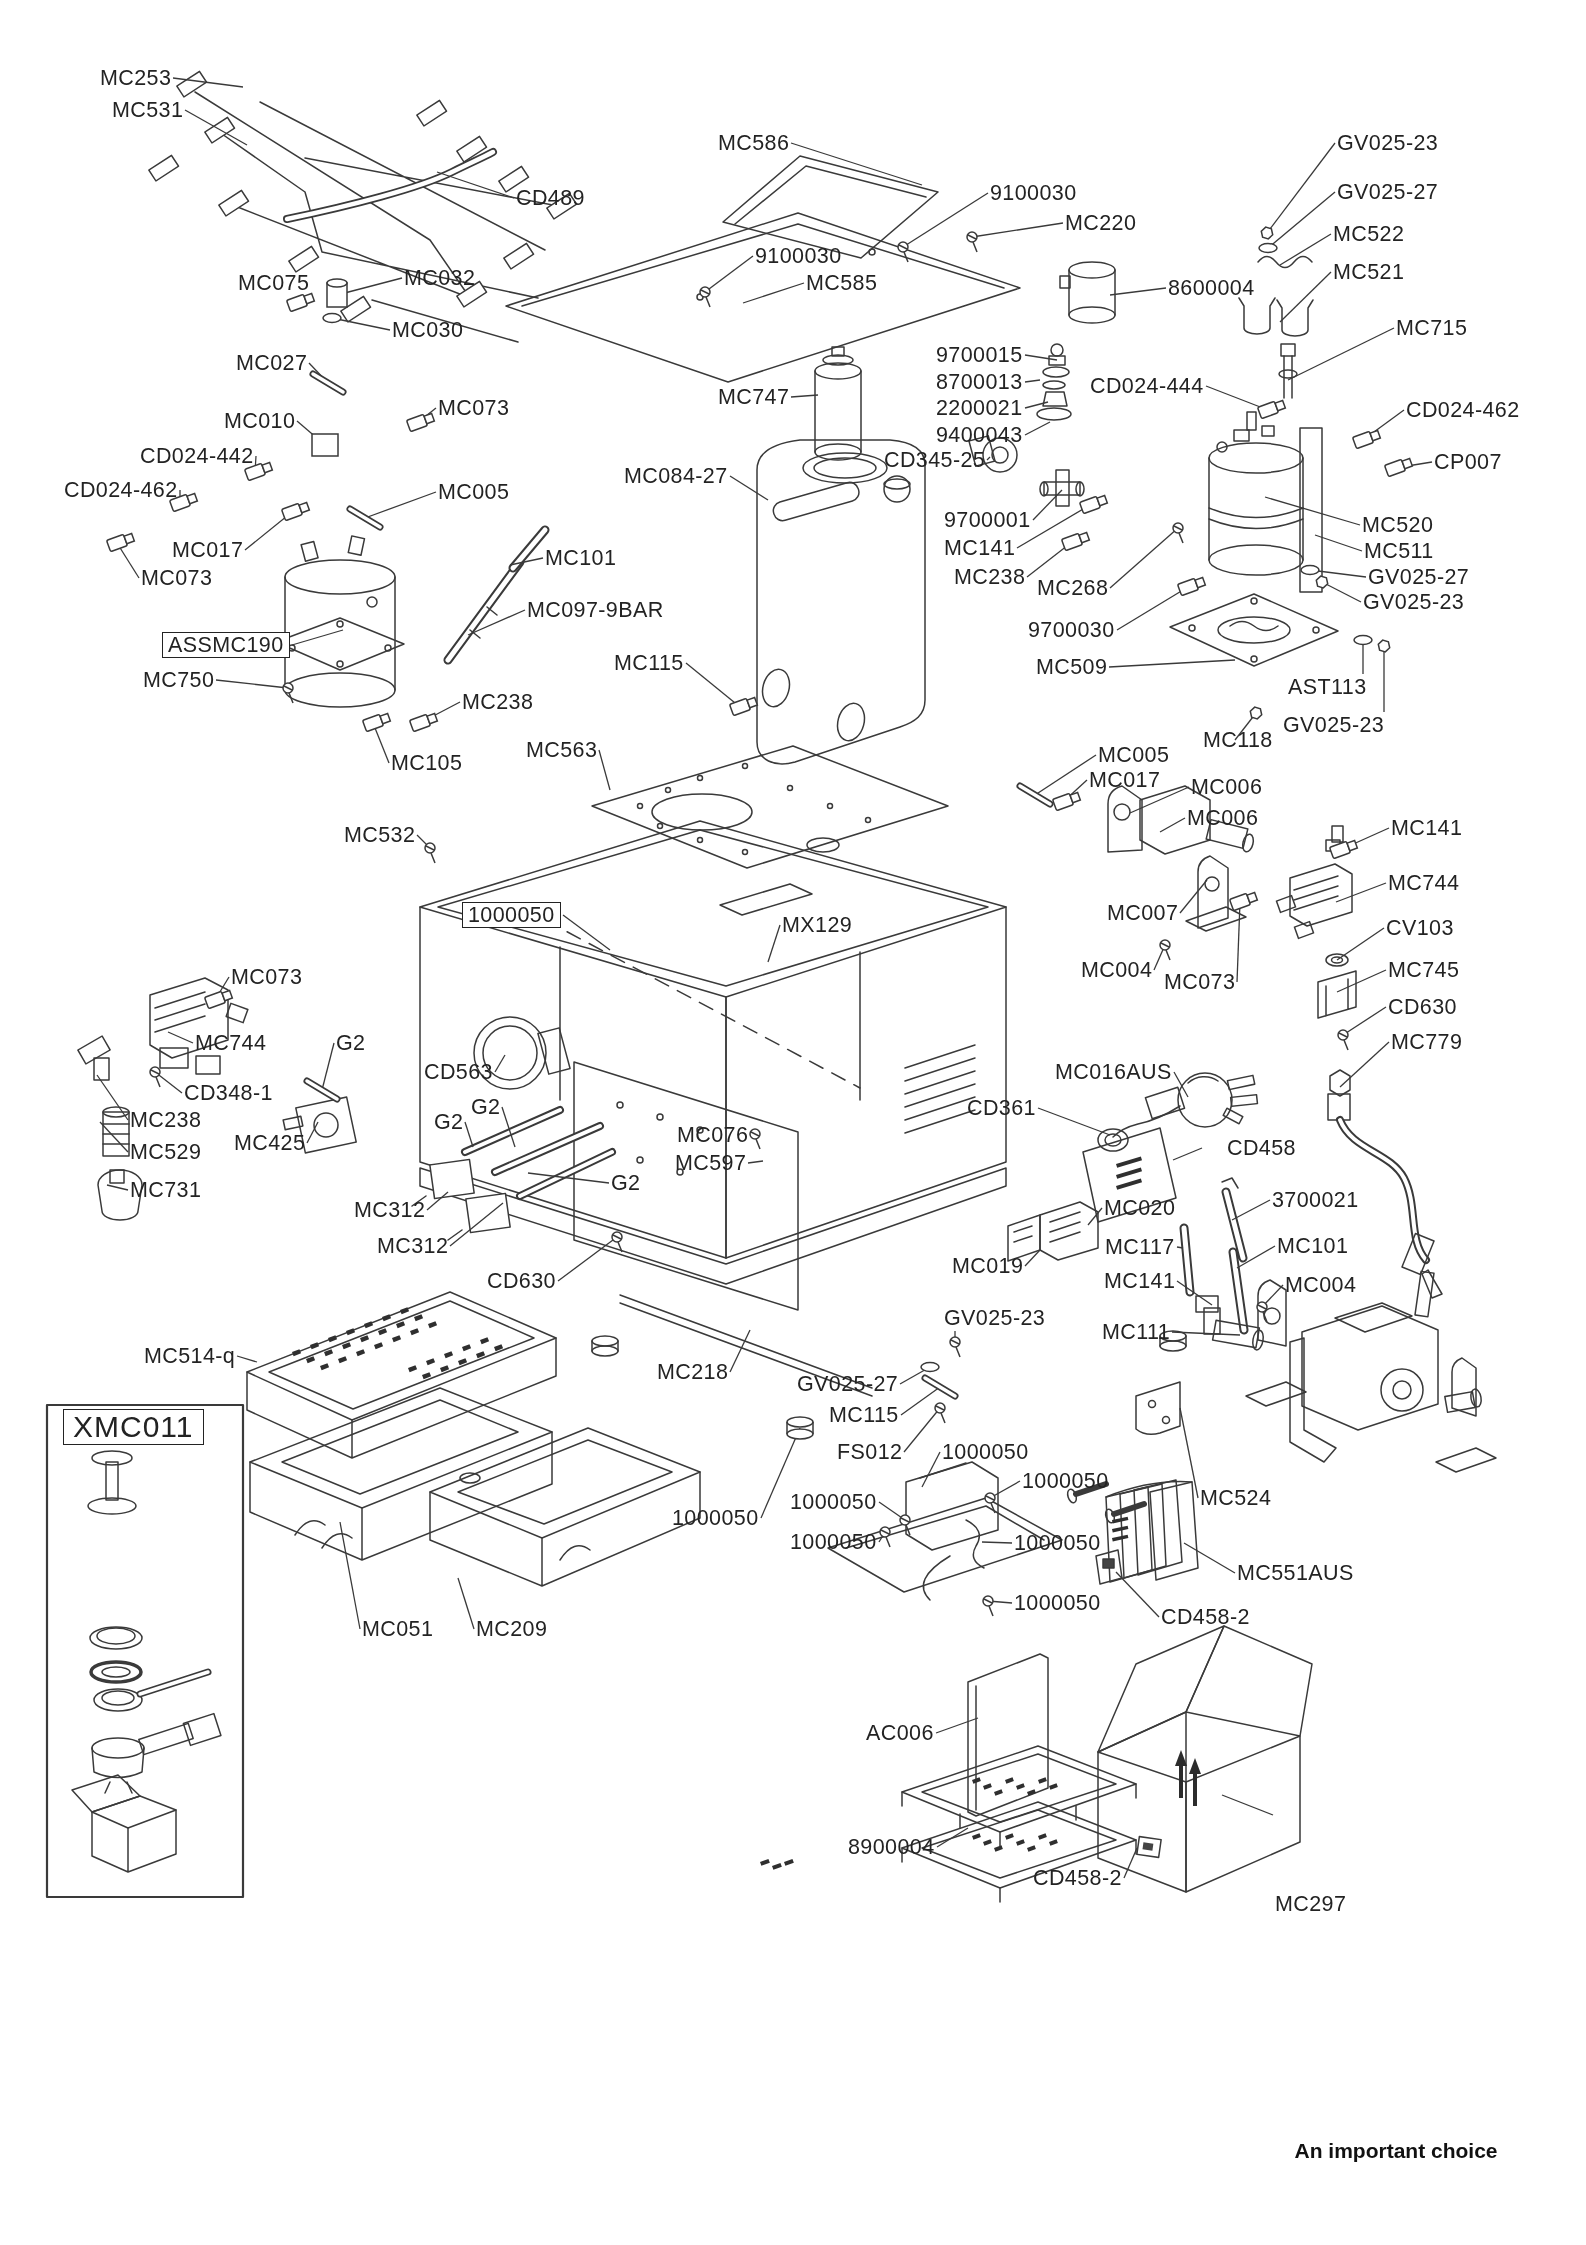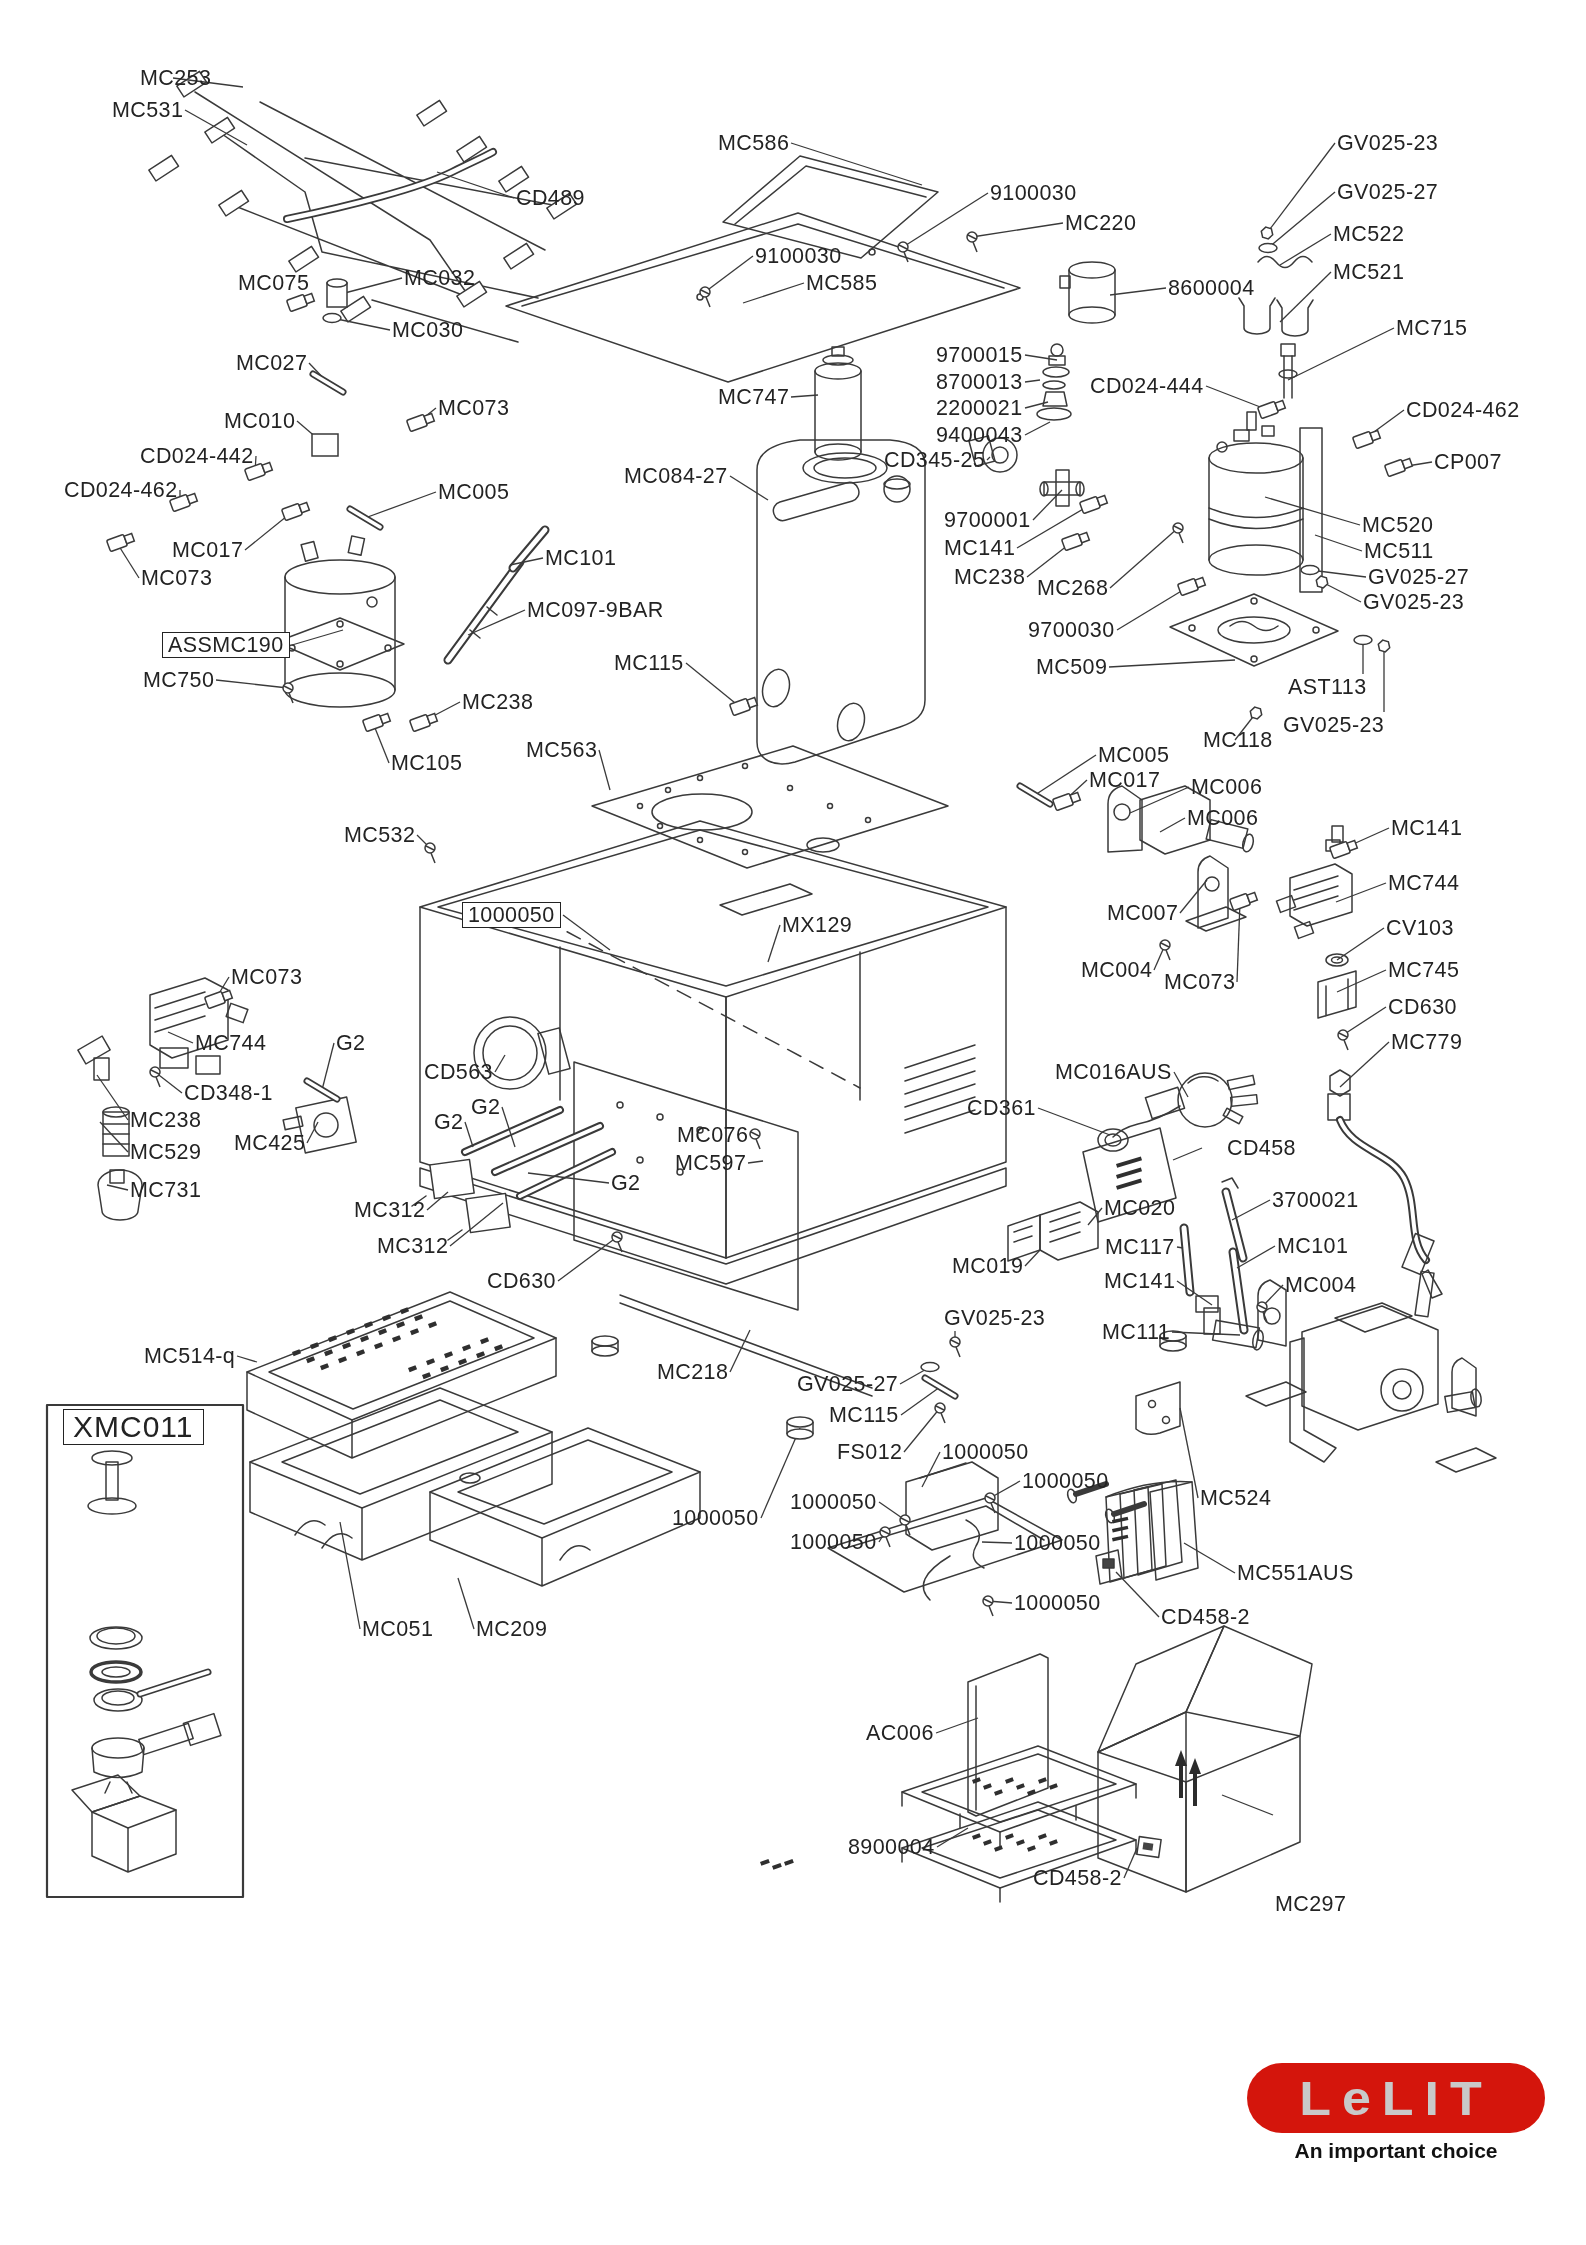--- a/index.html
+++ b/index.html
@@ -738,21 +738,21 @@
       <rect x="1112" y="1529" width="16" height="3.5" fill="#2f2f2f" transform="rotate(-12 1112 1529)"></rect>
       <rect x="1116" y="1175" width="26" height="4" fill="#2f2f2f" transform="rotate(-17 1116 1175)"></rect>
       <rect x="1112" y="1538" width="16" height="3.5" fill="#2f2f2f" transform="rotate(-12 1112 1538)"></rect>
       <rect x="1116" y="1186" width="26" height="4" fill="#2f2f2f" transform="rotate(-17 1116 1186)"></rect>
       <rect x="760" y="1862" width="9" height="4" fill="#2f2f2f" transform="rotate(-20 760 1862)"></rect>
       <rect x="772" y="1866" width="9" height="4" fill="#2f2f2f" transform="rotate(-20 772 1866)"></rect>
       <rect x="784" y="1862" width="9" height="4" fill="#2f2f2f" transform="rotate(-20 784 1862)"></rect>
     </svg>
 
   <div id="labels">
-      <div class="plabel" style="left: 100px; top: 66px; margin-left: 40px;">MC253</div>
+      <div class="plabel" style="left: 100px; top: 66px;">MC253</div>
       <div class="plabel" style="left: 112px; top: 98px;">MC531</div>
       <div class="plabel" style="left: 516px; top: 186px;">CD489</div>
       <div class="plabel" style="left: 718px; top: 131px;">MC586</div>
       <div class="plabel" style="left: 990px; top: 181px;">9100030</div>
       <div class="plabel" style="left: 1065px; top: 211px;">MC220</div>
       <div class="plabel" style="left: 755px; top: 244px;">9100030</div>
       <div class="plabel" style="left: 806px; top: 271px;">MC585</div>
       <div class="plabel" style="left: 1337px; top: 131px;">GV025-23</div>
       <div class="plabel" style="left: 1337px; top: 180px;">GV025-27</div>
       <div class="plabel" style="left: 1333px; top: 222px;">MC522</div>
@@ -863,18 +863,15 @@
       <div class="plabel" style="left: 144px; top: 1344px;">MC514-q</div>
       <div class="plabel boxed big" style="left: 63px; top: 1409px;">XMC011</div>
       <div class="plabel" style="left: 362px; top: 1617px;">MC051</div>
       <div class="plabel" style="left: 476px; top: 1617px;">MC209</div>
       <div class="plabel" style="left: 866px; top: 1721px;">AC006</div>
       <div class="plabel" style="left: 848px; top: 1835px;">8900004</div>
       <div class="plabel" style="left: 1033px; top: 1866px;">CD458-2</div>
       <div class="plabel" style="left: 1275px; top: 1892px;">MC297</div>
     </div>
 
-  <div id="logo" style="left: 1247px; top: 2063px; width: 298px; height: 70px; background: rgb(212, 21, 12);">
-    <span id="logo-text" style="color: rgb(201, 201, 201);">LeLIT</span>
-  </div>
   <div id="tagline" style="left: 1247px; width: 298px; top: 2139px;">An important choice</div>
 
 </div>
 
 </body></html>

